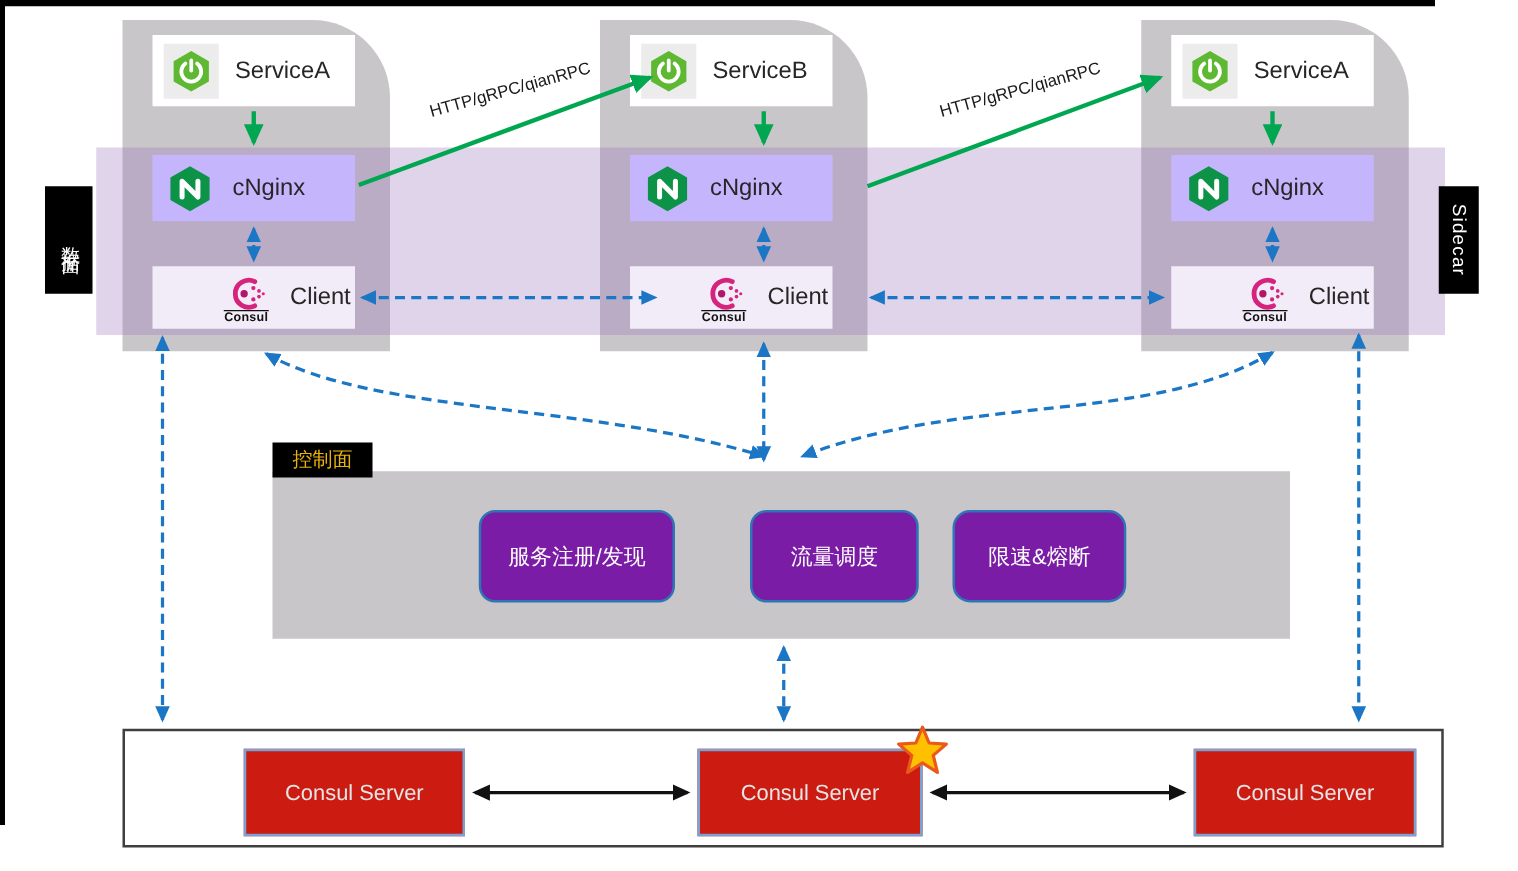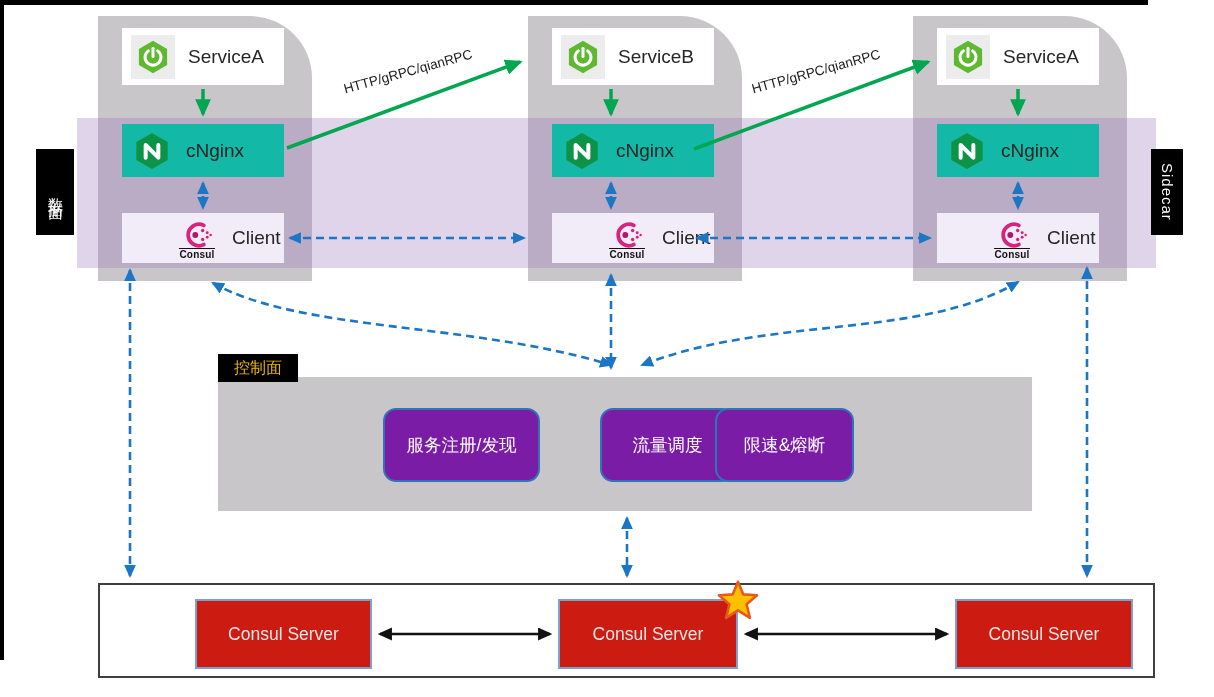--- a/index.html
+++ b/index.html
@@ -5,50 +5,50 @@
   html,body{margin:0;padding:0;background:#ffffff;}
   #canvas{
     position:relative;width:1214px;height:697px;background:#ffffff;overflow:hidden;
     font-family:"Liberation Sans", sans-serif;color:#262626;
   }
   .frame-top{position:absolute;left:0;top:0;width:1148px;height:5px;background:#000;}
   .frame-left{position:absolute;left:0;top:0;width:4px;height:660px;background:#000;}
 
   
   .column{position:absolute;top:16px;width:214px;height:265px;background:#c9c6c9;border-radius:0 62px 0 0;z-index:1;}
-  .col-1{left:98px;} .col-2{left:528px;text-decoration:underline;} .col-3{left:913px;}
+  .col-1{left:98px;} .col-2{left:480px;text-decoration:underline;} .col-3{left:913px;}
 
   
   .band{position:absolute;left:77px;top:118px;width:1079px;height:150px;background:rgba(153,113,190,0.30);z-index:2;}
 
   
   .box{position:absolute;left:24px;width:162px;display:flex;align-items:center;gap:13px;padding-left:9px;box-sizing:border-box;z-index:3;}
   .service-box{top:12px;height:57px;background:#ffffff;}
-  .proxy-box{top:108px;height:53px;background:#14b8a6;}
+  .proxy-box{top:108px;height:53px;background:#c4b5fd;}
   .client-box{top:197px;height:50px;background:#f2ebf8;}
   .box-label{font-size:19px;color:#262626;}
   .spring-icon-wrap{width:44px;height:44px;background:#ececec;display:flex;align-items:center;justify-content:center;flex:0 0 auto;}
   .nginx-icon-wrap{width:42px;height:42px;display:flex;align-items:center;justify-content:center;flex:0 0 auto;}
   .consul-icon-wrap{width:44px;display:flex;flex-direction:column;align-items:center;justify-content:center;flex:0 0 auto;margin-top:4px;margin-left:44px;}
   .consul-word{font-size:10px;font-weight:bold;color:#111;letter-spacing:.2px;line-height:1;border-top:1.5px solid #111;padding-top:1px;margin-top:-2px;}
 
   
   .side-label{position:absolute;background:#000;color:#fff;display:flex;align-items:center;justify-content:center;z-index:5;}
   .data-plane-label{left:36px;top:149px;width:38px;height:86px;writing-mode:vertical-rl;text-orientation:upright;font-size:15px;letter-spacing:4px;}
   .sidecar-label{left:1151px;top:149px;width:32px;height:86px;writing-mode:vertical-rl;font-size:15px;letter-spacing:1px;}
 
   
   .rpc-label{position:absolute;width:180px;text-align:center;font-size:13.5px;color:#1a1a1a;transform:rotate(-15.5deg);z-index:5;}
   .rpc-1{left:318px;top:64px;} .rpc-2{left:726px;top:64px;}
 
   
   .cp-tag{position:absolute;left:218px;top:354px;width:80px;height:28px;background:#000;color:#eab308;font-size:16px;display:flex;align-items:center;justify-content:center;z-index:5;}
   .cp-box{position:absolute;left:218px;top:377px;width:814px;height:134px;background:#c9c6c9;z-index:1;}
   .cp-btn{position:absolute;top:408px;height:74px;background:#7a1ca5;border:2px solid #2e75b6;border-radius:13px;color:#fff;font-size:17.5px;display:flex;align-items:center;justify-content:center;box-sizing:border-box;z-index:3;}
-  .cp-btn-1{left:383px;width:157px;} .cp-btn-2{left:600px;width:135px;} .cp-btn-3{left:715px;width:139px;}
+  .cp-btn-1{left:383px;width:157px;} .cp-btn-2{left:600px;width:135px;} .cp-btn-3{left:762px;width:139px;border-radius:14px;}
 
   
   .server-outer{position:absolute;left:98px;top:583px;width:1057px;height:95px;background:#fff;border:2px solid #3f3f3f;box-sizing:border-box;z-index:1;}
   .server-box{position:absolute;top:599px;height:70px;background:#cc1b11;border:2px solid #79a1d2;box-sizing:border-box;color:#e5e5e5;font-size:17.5px;display:flex;align-items:center;justify-content:center;z-index:3;}
   .srv-1{left:195px;width:177px;} .srv-2{left:558px;width:180px;} .srv-3{left:955px;width:178px;}
 
   .star{position:absolute;left:716px;top:579px;width:44px;height:44px;z-index:6;}
 
   .arrow-layer{position:absolute;left:0;top:0;width:1214px;height:697px;z-index:4;pointer-events:none;}
 </style>

